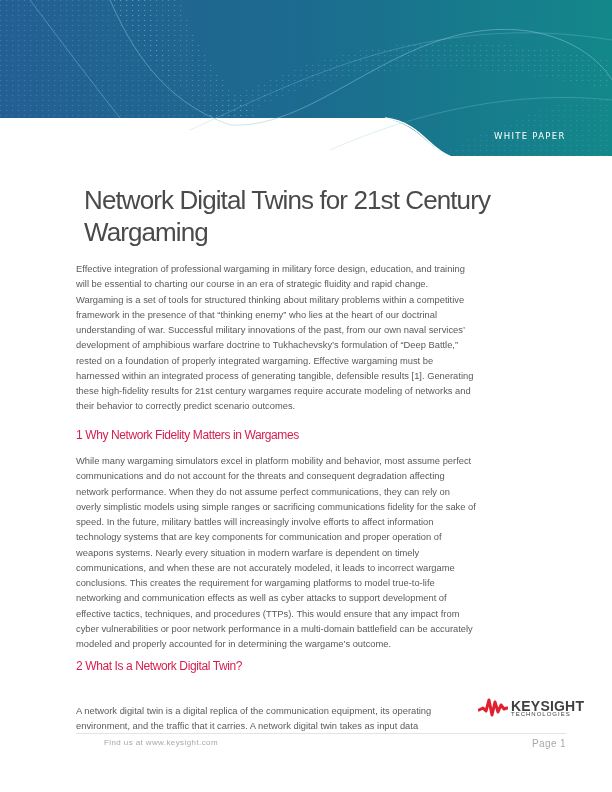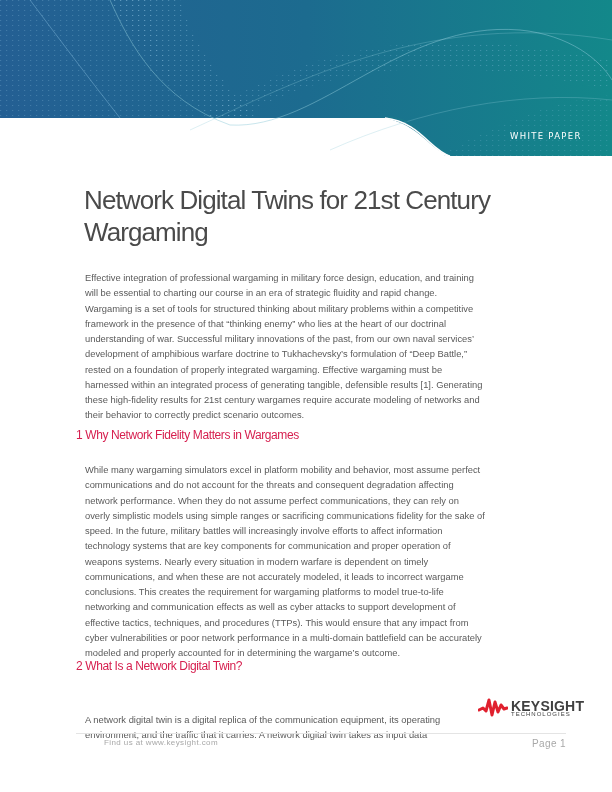--- a/index.html
+++ b/index.html
@@ -9,30 +9,30 @@
       font-family: "Liberation Sans", sans-serif;
     }
     .banner {
       position: absolute; left: 0; top: 0; width: 612px; height: 156px;
       overflow: hidden;
     }
     .banner svg { display: block; }
     .white-paper-label {
       position: absolute; left: 494px; top: 131px;
       font-family: "DejaVu Sans", sans-serif;
-      font-size: 8.5px; letter-spacing: 1.3px; color: #ffffff; margin-left: 16px;
+      font-size: 8.5px; letter-spacing: 1.3px; color: #ffffff;
     }
     .title {
       position: absolute; left: 76px; top: 176px; width: 420px;
       font-size: 26px; line-height: 32px; color: #4a4a4a;
       letter-spacing: -0.9px; font-weight: normal; margin: 8px;
     }
     .para {
       position: absolute; left: 76px; width: 400px;
-      font-size: 9.35px; line-height: 15.25px; color: #5a5a5a; margin: 9px;
+      font-size: 9.35px; line-height: 15.25px; color: #5a5a5a; margin: 0;
     }
     .heading {
       position: absolute; left: 76px;
       font-size: 12px; color: #d61e4e; letter-spacing: -0.4px; margin: 0;
       font-weight: normal;
     }
     .logo {
       position: absolute; left: 478px; top: 694px; width: 110px; height: 28px;
     }
     .logo-wave { position: absolute; left: 0; top: 2px; }

